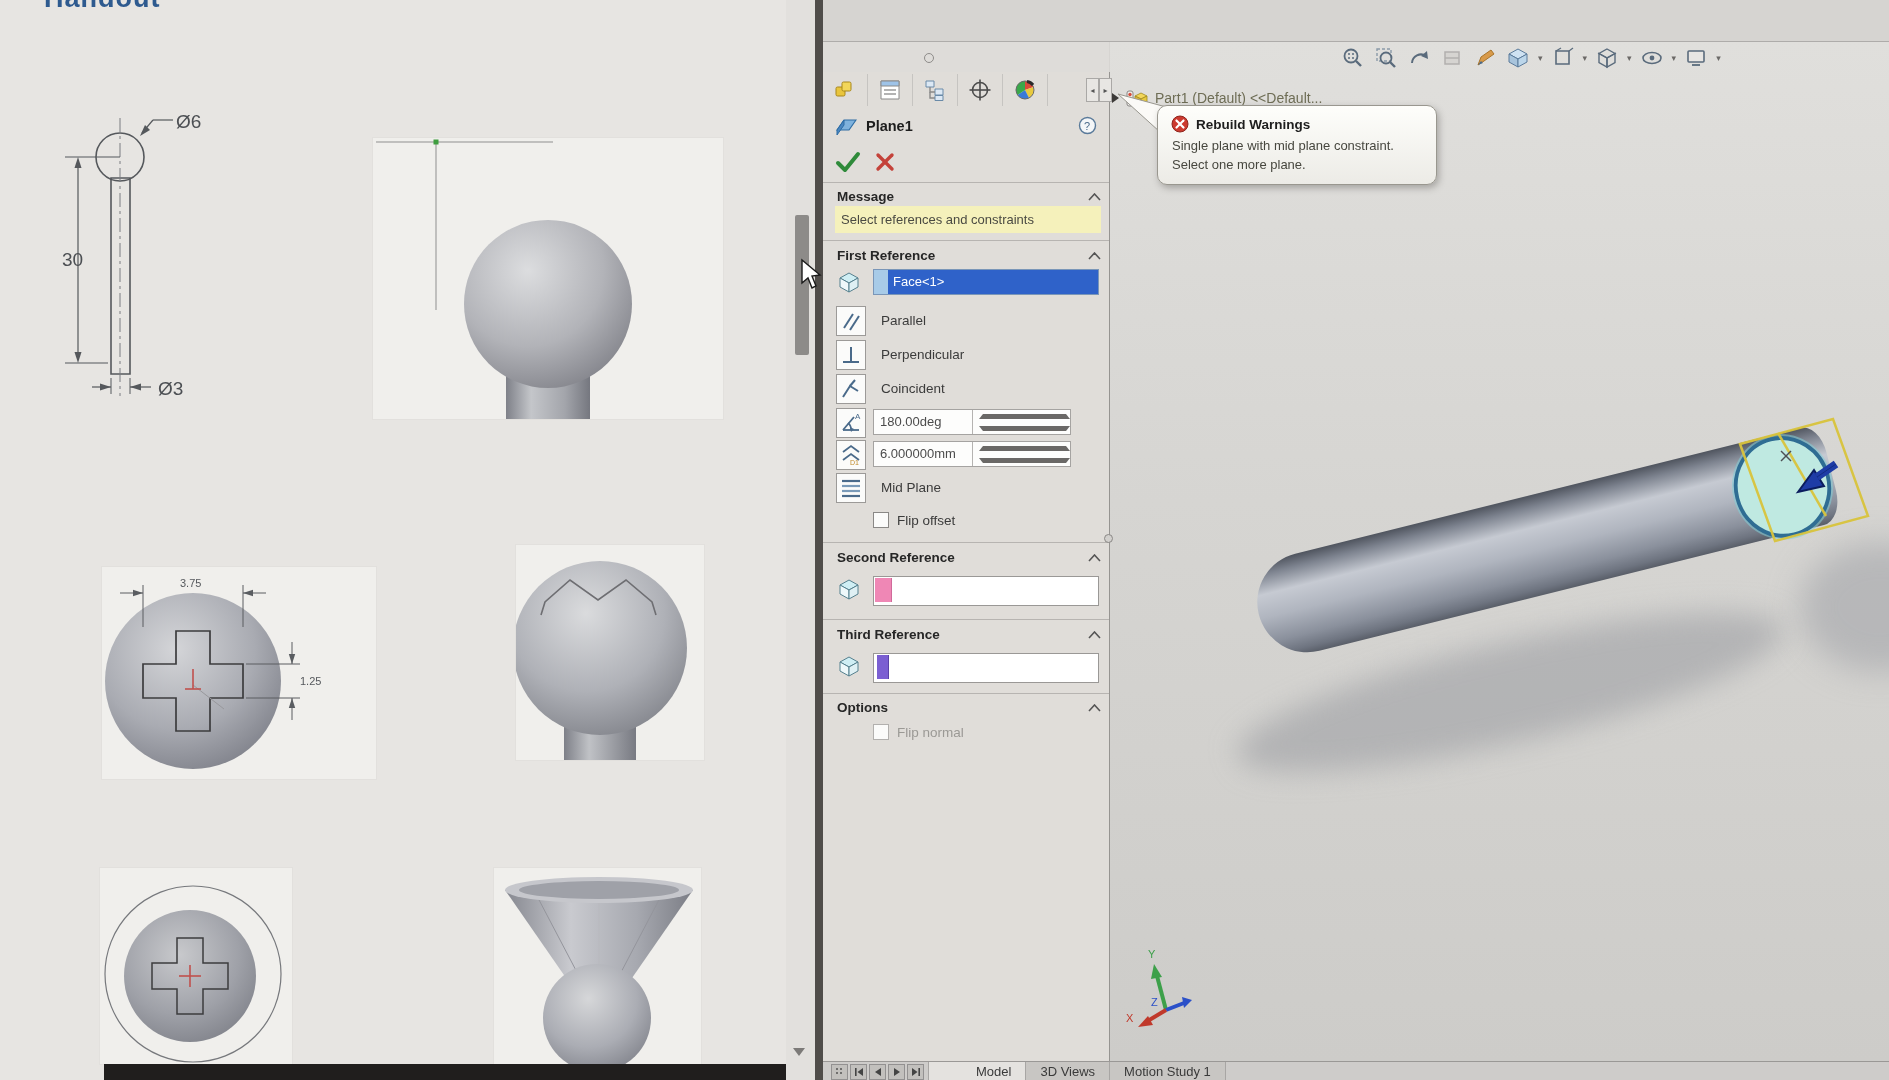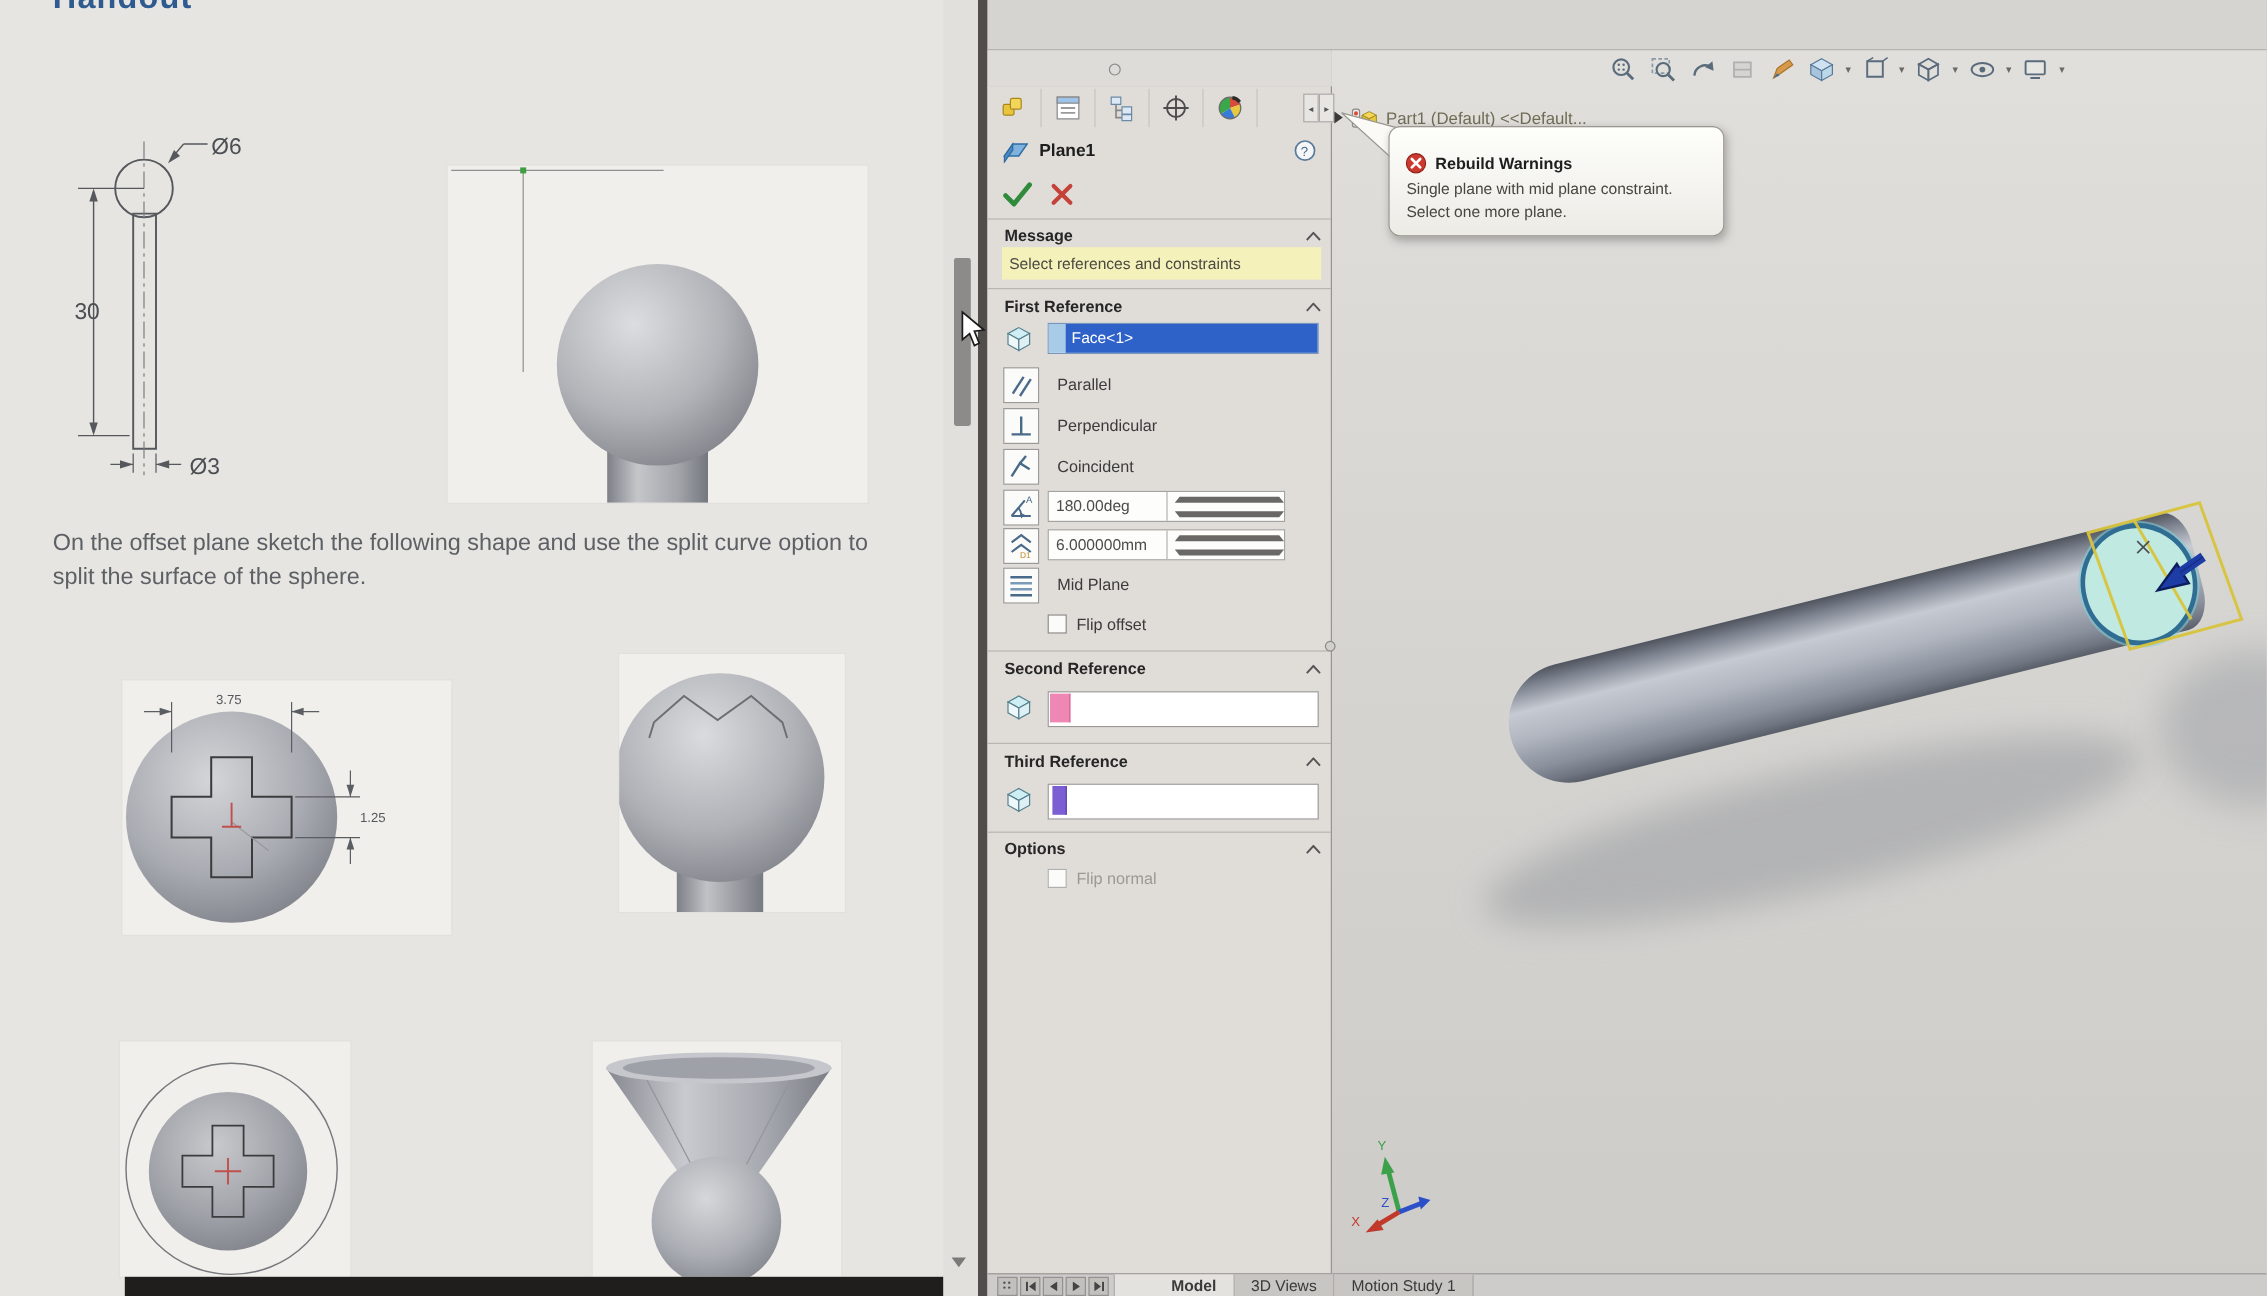--- a/index.html
+++ b/index.html
@@ -73,51 +73,50 @@
   .emptyfield{position:absolute;left:50px;width:224px;height:28px;background:#fff;border:1px solid #9a9896;}
   .caretbar{position:absolute;top:1px;height:24px;}
   .pm-grip{left:1104px;top:534px;width:7px;height:7px;border:1px solid #8a8886;border-radius:50%;background:#d2d0cd;}
   
   .tree{left:1112px;top:88px;display:flex;align-items:center;gap:7px;}
   .tree .exp{width:0;height:0;border-top:5px solid transparent;border-bottom:5px solid transparent;border-left:7px solid #3c3a38;}
   .tree span{font-size:14px;color:#6e6d55;}
   
   .tipwrap{left:1108px;top:84px;}
   .tooltip{position:absolute;left:49px;top:21px;width:252px;background:linear-gradient(180deg,#fefefb,#ecebe6);
-    border:1px solid #99978f;border-radius:10px;box-shadow:2px 3px 7px rgba(60,58,55,.35);padding:21px 13px 10px 13px;}
+    border:1px solid #99978f;border-radius:10px;box-shadow:2px 3px 7px rgba(60,58,55,.35);padding:9px 13px 10px 13px;}
   .tooltip .trow{display:flex;align-items:center;gap:7px;font-size:13.5px;font-weight:bold;color:#1e1e1e;}
   .tooltip .tline{font-size:13px;color:#47473f;line-height:19px;margin-top:3px;margin-left:1px;}
   
   .vp{left:1110px;top:42px;width:779px;height:1019px;background:linear-gradient(180deg,#e0dfdc 0%,#d6d5d2 45%,#cdccc9 100%);overflow:hidden;}
   .rod{position:absolute;left:140px;top:451px;width:590px;height:100px;transform:rotate(-14deg);
     border-radius:50px 20px 20px 50px / 50px 30px 30px 50px;
     background:linear-gradient(180deg,#4f545e 0%,#7d838f 12%,#c6cad2 32%,#b0b5bf 55%,#8a909c 80%,#6e7480 93%,#595e68 100%);}
   .rodcap{position:absolute;right:0px;top:2px;width:94px;height:94px;border-radius:50%;
     background:#bfe9e1;border:4px solid #2f6d93;box-shadow:0 0 0 2px rgba(130,205,215,.55);transform:scaleX(.95);}
   .shadow1{position:absolute;left:120px;top:600px;width:560px;height:100px;background:rgba(148,150,156,.5);
     border-radius:50%;filter:blur(14px);transform:rotate(-13deg);}
   .shadow2{position:absolute;left:690px;top:500px;width:160px;height:130px;background:rgba(158,160,166,.55);
     border-radius:50%;filter:blur(16px);}
   
   .bbar{left:823px;top:1061px;width:1066px;height:19px;background:#cecccA;border-top:1px solid #9a9896;display:flex;align-items:stretch;}
   .bnav{display:flex;align-items:center;gap:2px;padding:0 4px 0 8px;}
   .bnav i{width:15px;height:14px;background:#c2c0bd;border:1px solid #939191;display:flex;align-items:center;justify-content:center;}
   .btab{padding:0 14px;font-size:13px;color:#3a3a3a;display:flex;align-items:center;border-right:1px solid #a8a6a4;background:#c8c6c3;}
-  .btab.active{background:#e4e2df;font-weight:bold;border-left:1px solid #a8a6a4;padding-left:47px;}
+  .btab.active{background:#e4e2df;font-weight:normal;border-left:1px solid #a8a6a4;padding-left:47px;}
   
   .cursor{left:800px;top:258px;}
 </style>
 </head>
 <body>
 
 <div class="screen">
 
   <div class="abs doc">
     <div class="abs doc-head"><span>Handout</span></div>
-    <p class="p2">On the offset plane sketch the following shape and use the split curve option to split the surface of the sphere.</p>
 
     <svg class="abs" style="left:58px;top:98px" width="175" height="320" viewBox="0 0 175 320">
       <circle cx="62" cy="59" r="24" fill="none" stroke="#55585c" stroke-width="1.6"></circle>
       <rect x="53" y="80" width="19" height="196" fill="none" stroke="#55585c" stroke-width="1.6"></rect>
       <line x1="62" y1="20" x2="62" y2="298" stroke="#7a7d81" stroke-width="1" stroke-dasharray="14 4 3 4"></line>
       <line x1="7" y1="59" x2="62" y2="59" stroke="#55585c" stroke-width="1.2"></line>
       <line x1="7" y1="265" x2="50" y2="265" stroke="#55585c" stroke-width="1.2"></line>
       <line x1="20" y1="62" x2="20" y2="262" stroke="#55585c" stroke-width="1.2"></line>
       <polygon points="20,59 16.5,70 23.5,70" fill="#55585c"></polygon>
       <polygon points="20,265 16.5,254 23.5,254" fill="#55585c"></polygon>

